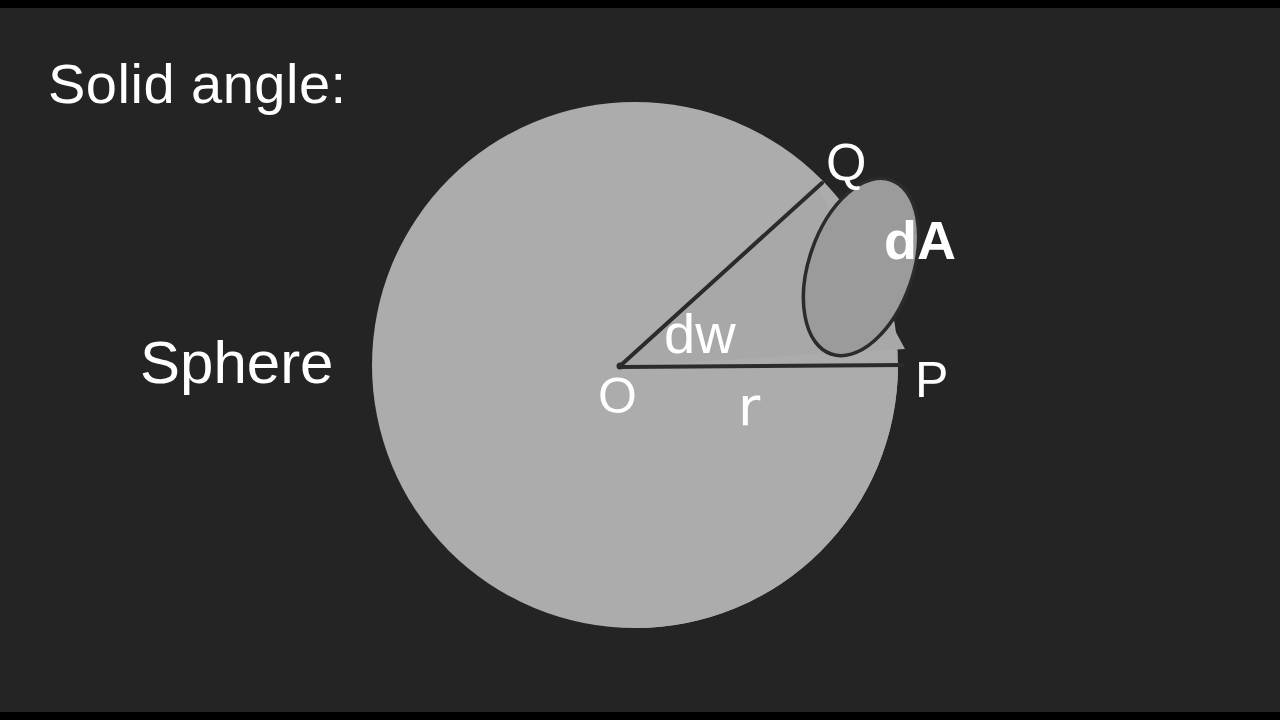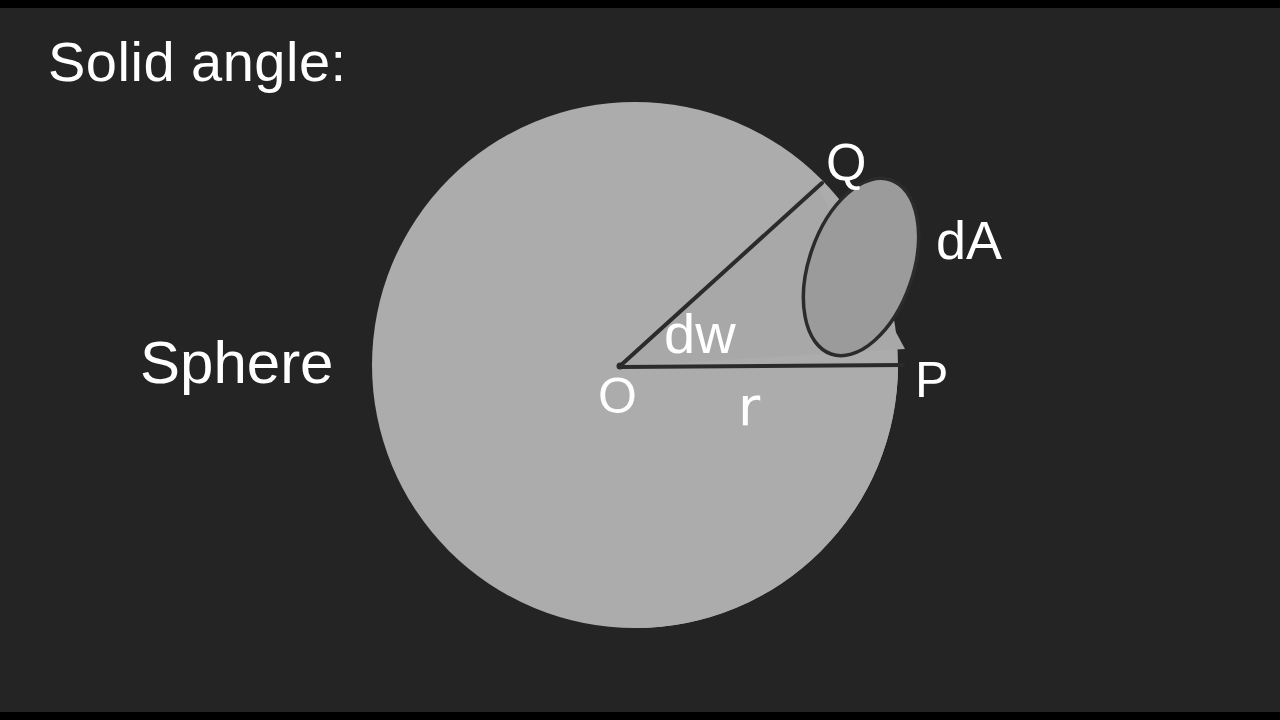--- a/index.html
+++ b/index.html
@@ -55,38 +55,39 @@
     color: #ffffff;
     white-space: nowrap;
     line-height: 1;
     font-family: "Liberation Sans", sans-serif;
     font-weight: 400;
     z-index: 10;
   }
 
   #title-label {
     left: 48px;
-    top: 26px;
+    top: 48px;
     font-size: 56px;
     letter-spacing: 0.5px;
   }
   #sphere-label {
     left: 140px;
     top: 325px;
     font-size: 60px;
   }
   #point-q-label {
     left: 826px;
     top: 128px;
     font-size: 52px;
   }
   #area-da-label {
-    left: 936px;
+    left: 884px;
     top: 205px;
     font-size: 54px;
+    font-weight: bold;
   }
   #omega-label {
     left: 664px;
     top: 298px;
     font-size: 56px;
   }
   #point-o-label {
     left: 598px;
     top: 363px;
     font-size: 50px;

